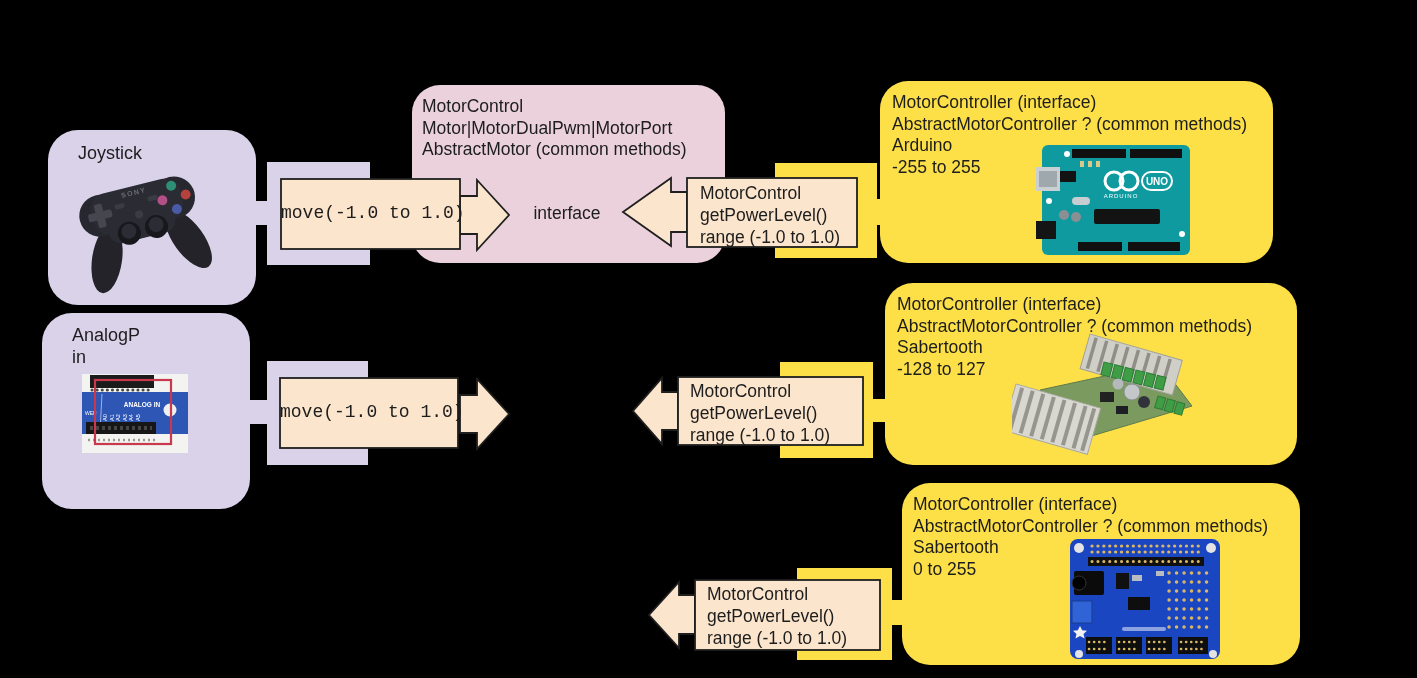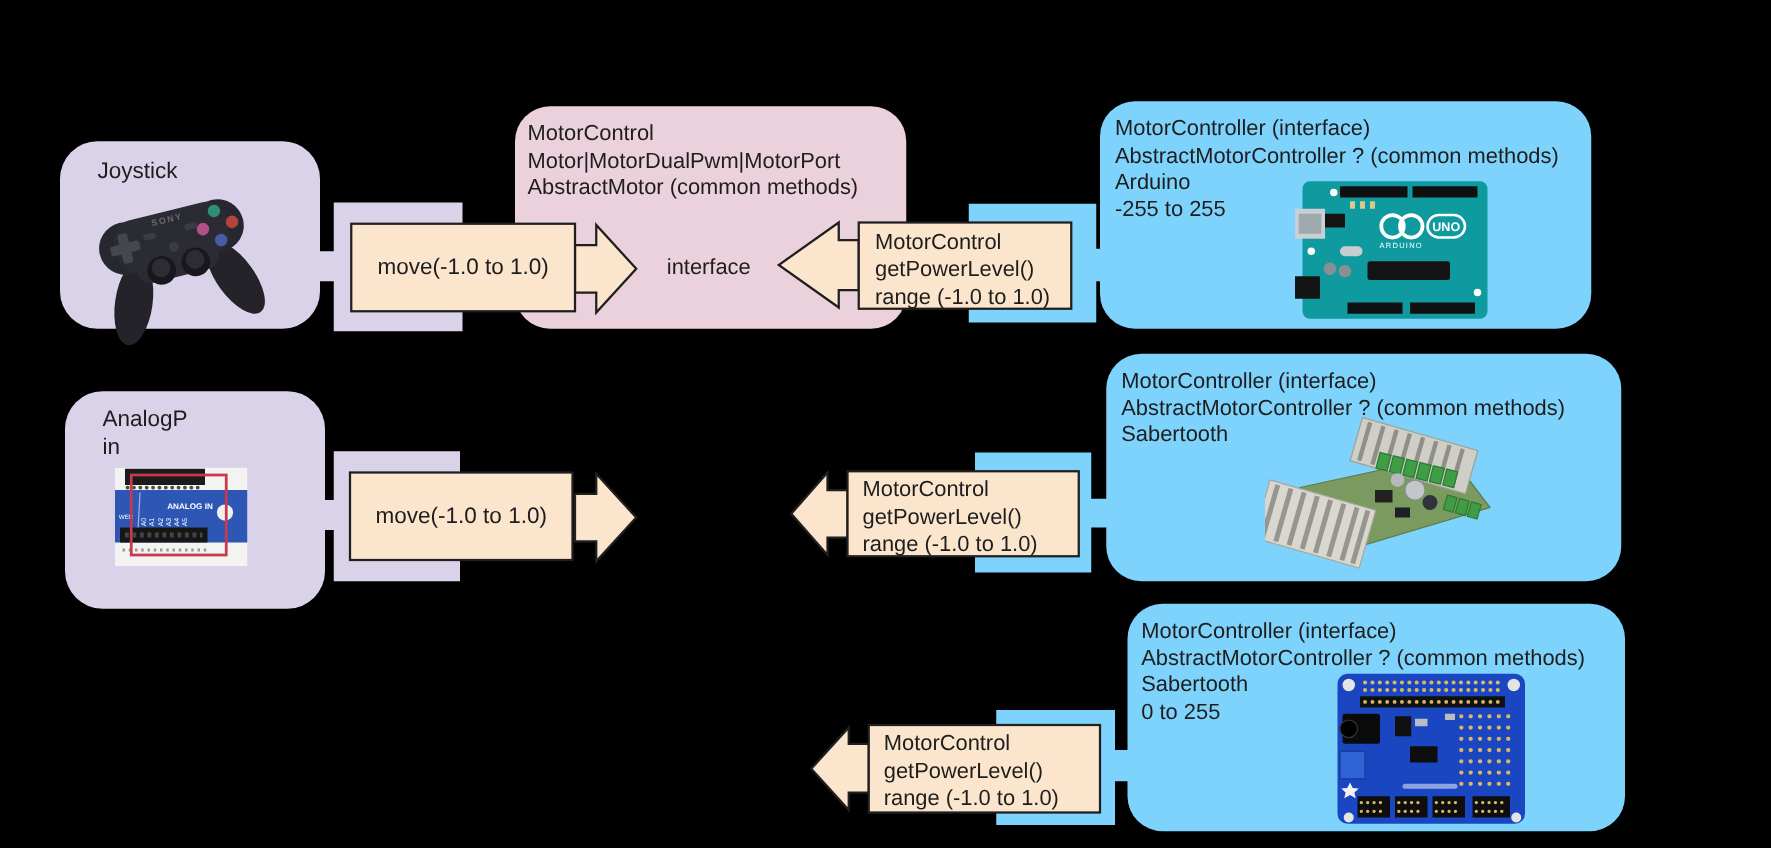--- a/index.html
+++ b/index.html
@@ -2,46 +2,46 @@
 <html><head>
 <meta charset="utf-8">
 <style>
   html,body{margin:0;padding:0;background:#000;}
   .canvas{position:relative;width:1417px;height:678px;background:#000000;
           font-family:"Liberation Sans",sans-serif;overflow:hidden;color:#1d1d1d;}
   .abs{position:absolute;}
   .box{position:absolute;border-radius:28px;}
   .lav{background:#D9D2E9;}
   .pink{background:#EAD1DC;}
-  .grn{background:#7dd3fc;}
+  .grn{background:#fde047;}
   .tab{position:absolute;}
   .bl{font-size:17.5px;line-height:21.5px;white-space:nowrap;}
   .al{font-size:17.5px;line-height:22px;white-space:nowrap;}
   .t18{position:absolute;font-size:18px;line-height:22px;white-space:nowrap;}
-  .arrowtext{position:absolute;font-size:18px;line-height:22px;text-align:center;white-space:nowrap;}
+  .arrowtext{position:absolute;font-size:18px;line-height:22px;text-align:center;white-space:nowrap;font-family:Liberation Mono, monospace;}
   .overlay{position:absolute;left:0;top:0;pointer-events:none;}
   svg text{font-family:"Liberation Sans",sans-serif;}
 </style>
 </head>
 <body>
 
 <div class="canvas">
 
   <div class="tab lav" style="left:252px;top:201px;width:16px;height:24px"></div>
   <div class="tab lav" style="left:267px;top:162px;width:103px;height:103px"></div>
   <div class="tab lav" style="left:246px;top:400px;width:22px;height:24px"></div>
   <div class="tab lav" style="left:267px;top:361px;width:101px;height:104px"></div>
   <div class="tab grn" style="left:876px;top:199px;width:6px;height:26px"></div>
   <div class="tab grn" style="left:775px;top:163px;width:102px;height:95px"></div>
   <div class="tab grn" style="left:872px;top:399px;width:15px;height:23px"></div>
   <div class="tab grn" style="left:780px;top:362px;width:93px;height:96px"></div>
   <div class="tab grn" style="left:891px;top:600px;width:13px;height:25px"></div>
   <div class="tab grn" style="left:797px;top:568px;width:95px;height:92px"></div>
 
-  <div class="box lav" style="left:48px;top:113px;width:208px;height:150px;border-radius:30px">
+  <div class="box lav" style="left:48px;top:130px;width:208px;height:175px;border-radius:30px">
     <div class="t18" style="left:30px;top:12px">Joystick</div>
     <svg class="abs" style="left:12px;top:22px" width="165" height="148" viewBox="0 0 165 148">
       <g transform="rotate(-14 82 74)">
         <ellipse cx="40" cy="98" rx="15" ry="34" transform="rotate(22 40 98)" fill="#232329"></ellipse>
         <ellipse cx="124" cy="98" rx="15" ry="34" transform="rotate(-22 124 98)" fill="#232329"></ellipse>
         <circle cx="44" cy="54" r="21" fill="#27272f"></circle>
         <circle cx="120" cy="54" r="21" fill="#27272f"></circle>
         <rect x="36" y="33" width="92" height="42" rx="16" fill="#2b2b33"></rect>
         <rect x="48" y="52" width="68" height="34" rx="12" fill="#2b2b33"></rect>
         <g>
@@ -61,21 +61,21 @@
             <circle cx="68" cy="76" r="7.5" fill="#2c2c34"></circle>
           <circle cx="96" cy="78" r="11.5" fill="#17171c"></circle>
             <circle cx="96" cy="76" r="7.5" fill="#2c2c34"></circle>
         </g>
         <circle cx="82" cy="62" r="4" fill="#3b3b44"></circle>
         <text x="82" y="42" text-anchor="middle" font-size="7" letter-spacing="1.5" fill="#6b6b74" font-weight="bold">SONY</text>
       </g>
     </svg>
   </div>
 
-  <div class="box lav" style="left:52px;top:313px;width:208px;height:174px;border-radius:30px">
+  <div class="box lav" style="left:42px;top:313px;width:208px;height:196px;border-radius:30px">
     <div class="t18" style="left:30px;top:11px">
       <div>AnalogP</div>
       <div>in</div>
     </div>
     <svg class="abs" style="left:40px;top:61px" width="106" height="79" viewBox="0 0 106 79">
       <rect x="0" y="0" width="106" height="79" fill="#f3f3f1"></rect>
       <rect x="0" y="18" width="106" height="42" fill="#2d56b5"></rect>
       <line x1="20" y1="20" x2="18" y2="58" stroke="rgba(255,255,255,.55)" stroke-width="1"></line>
       <rect x="8" y="1" width="64" height="13" fill="#1b1b1b"></rect>
       <line x1="10" y1="16" x2="70" y2="16" stroke="#4a4a46" stroke-width="3" stroke-dasharray="0.1 5" stroke-linecap="round"></line>
@@ -141,20 +141,21 @@
         <text x="85" y="57" font-size="6" fill="#ffffff" text-anchor="middle" letter-spacing="1">ARDUINO</text>
       </g>
     </svg>
   </div>
 
   <div class="box grn" style="left:885px;top:283px;width:412px;height:182px">
     <div class="bl abs" style="left:12px;top:11px">
       <div>MotorController (interface)</div>
       <div>AbstractMotorController ? (common methods)</div>
       <div>Sabertooth</div>
+      <div>-128 to 127</div>
     </div>
     <svg class="abs" style="left:127px;top:49px" width="195" height="130" viewBox="0 0 195 130">
       <polygon points="28,58 148,32 180,74 66,108" fill="#7a9a60" stroke="#5d7b4b"></polygon>
       <g transform="translate(78,2) rotate(16)">
         <rect width="96" height="36" fill="#cfcfc8" stroke="#a0a098"></rect>
         <line x1="7" y1="2" x2="7" y2="34" stroke="#8f8f88" stroke-width="3.5"></line>
         <line x1="18" y1="2" x2="18" y2="34" stroke="#8f8f88" stroke-width="3.5"></line>
         <line x1="29" y1="2" x2="29" y2="34" stroke="#8f8f88" stroke-width="3.5"></line>
         <line x1="40" y1="2" x2="40" y2="34" stroke="#8f8f88" stroke-width="3.5"></line>
         <line x1="51" y1="2" x2="51" y2="34" stroke="#8f8f88" stroke-width="3.5"></line>

